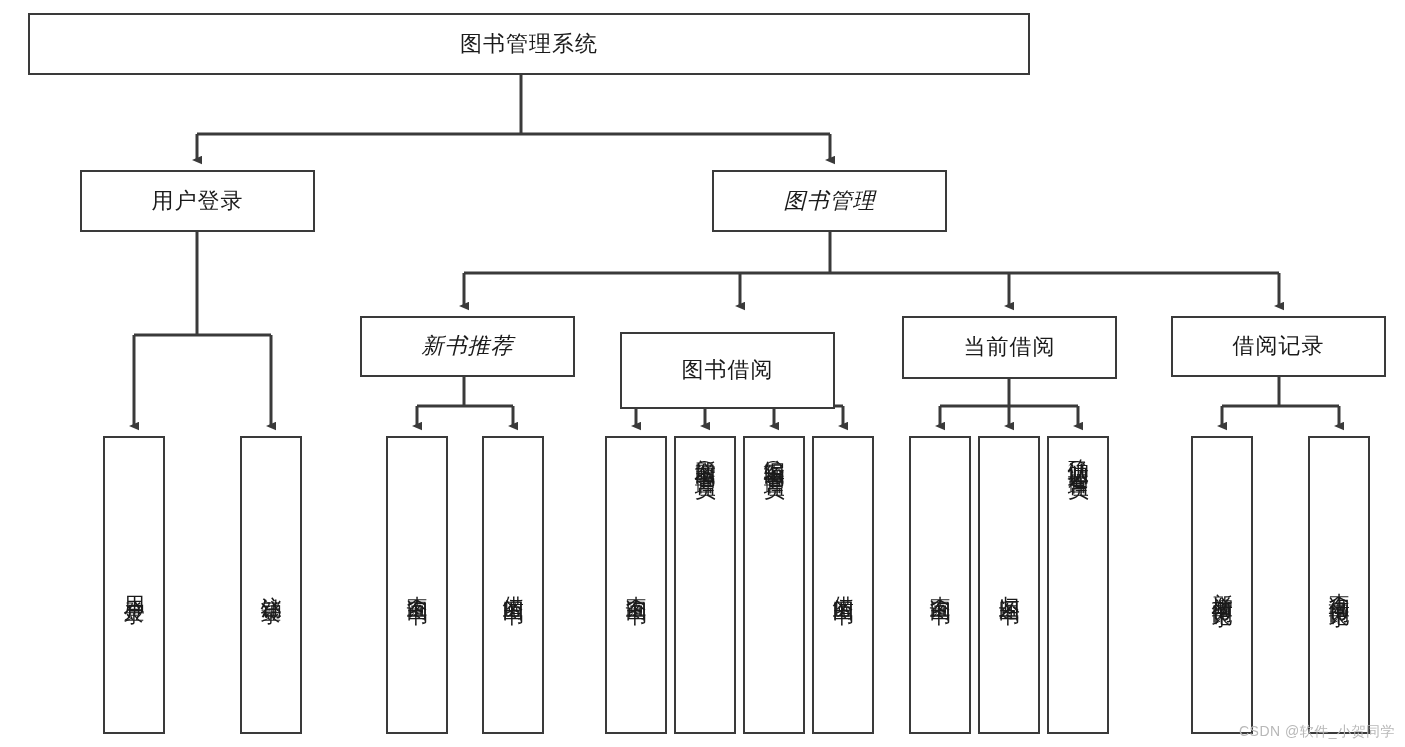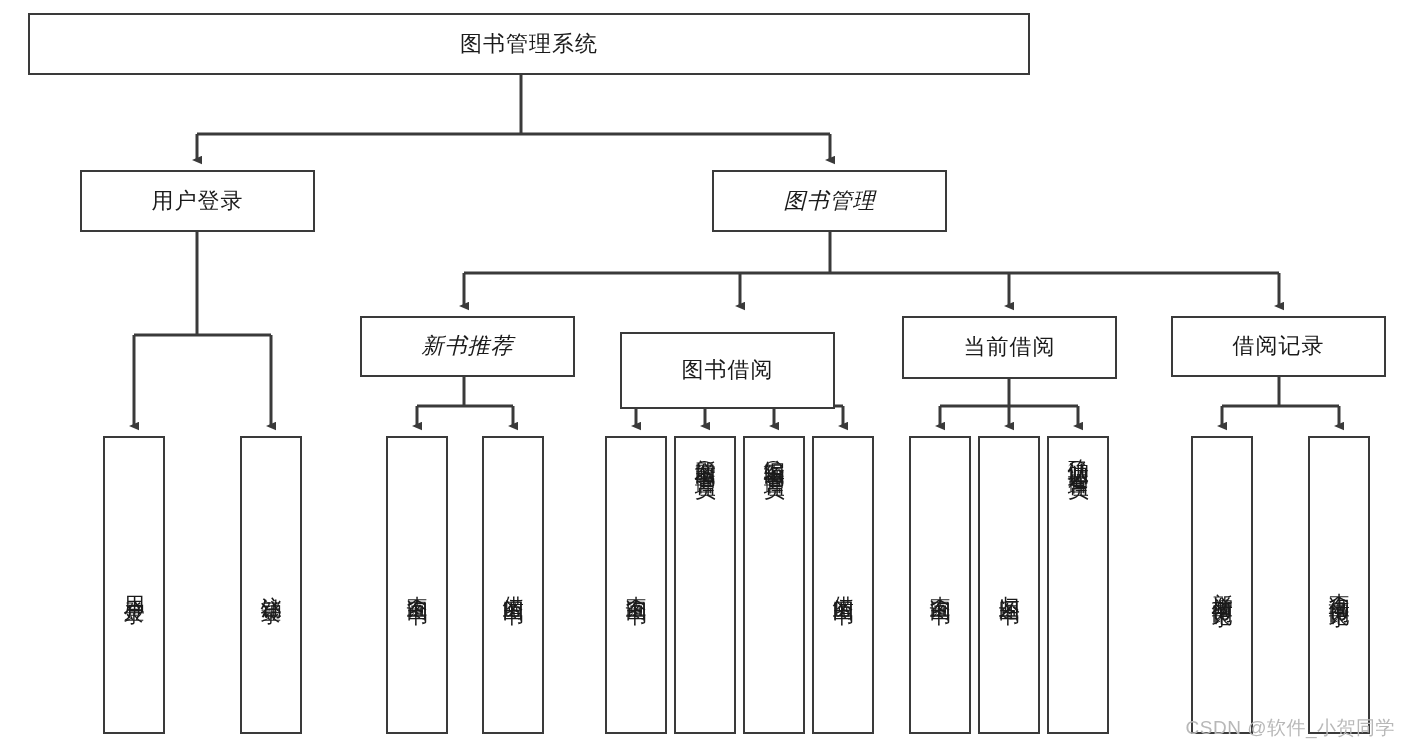--- a/index.html
+++ b/index.html
@@ -56,21 +56,21 @@
   .node.vert.toptext {
     align-items: flex-start;
   }
   .node.vert.toptext .node-label {
     padding-top: 4px;
   }
   #watermark {
     position: absolute;
     right: 10px;
     bottom: 6px;
-    font-size: 19px;
+    font-size: 14px;
     color: #b8b8b8;
     letter-spacing: 0.5px;
     white-space: nowrap;
     user-select: none;
   }
 </style>
 </head>
 <body>
 
 <div id="canvas">

